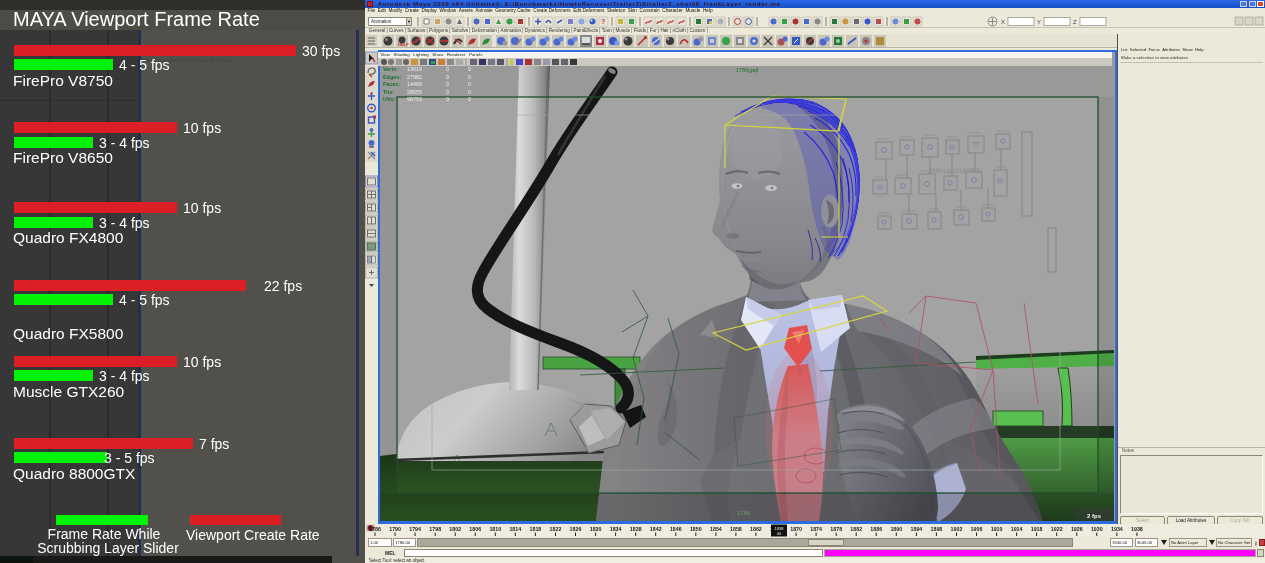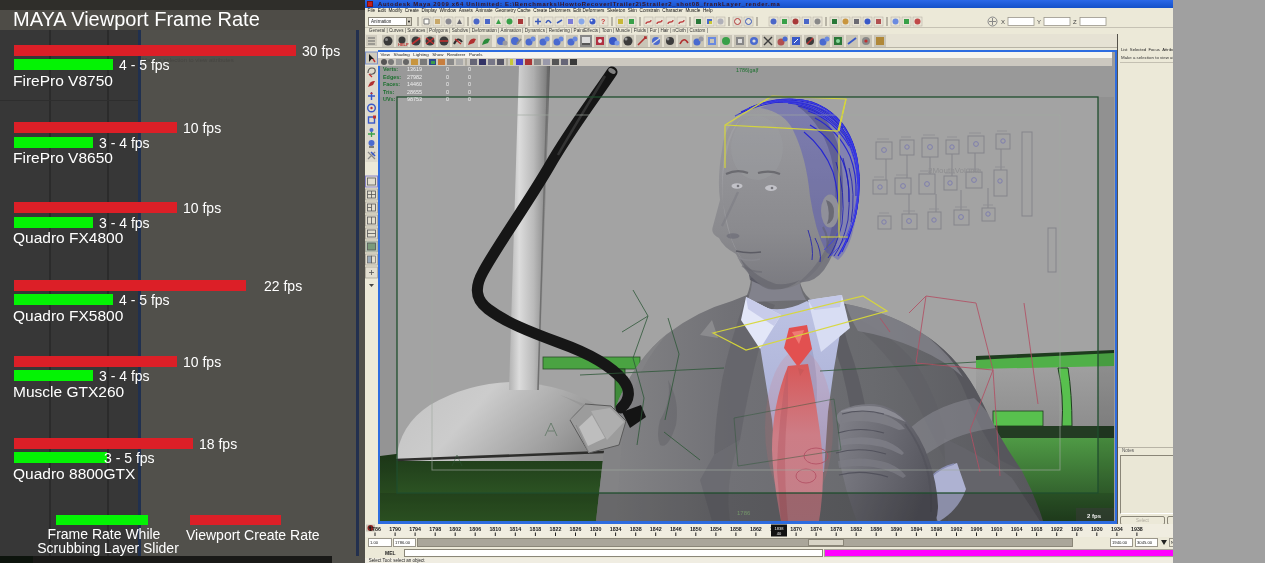--- a/index.html
+++ b/index.html
@@ -1,16 +1,16 @@
 <!DOCTYPE html>
 <html><head><meta charset="utf-8">
 <style>
 *{margin:0;padding:0;box-sizing:border-box}
 html,body{width:1265px;height:563px;overflow:hidden;background:#a0a0a0;font-family:"Liberation Sans",sans-serif}
-#stage{position:relative;width:1173px;height:563px;overflow:hidden}
+#stage{position:relative;width:1265px;height:563px;overflow:hidden}
 
 #chart{position:absolute;left:0;top:0;width:365px;height:563px;background:#51504b;overflow:hidden}
 #chart .band-top{position:absolute;left:0;top:0;width:365px;height:10px;background:#2f2e2a}
 #chart .band-title{position:absolute;left:0;top:10px;width:365px;height:20px;background:#4e4c47}
 #chart .band-left{position:absolute;left:0;top:30px;width:138px;height:526px;background:#373737}
 #chart .vline{position:absolute;top:30px;width:2px;height:526px;background:#2b2b2b}
 #chart .navy{position:absolute;left:138px;top:30px;width:3px;height:526px;background:#20304f}
 #chart .botstrip{position:absolute;left:0;top:556px;width:332px;height:7px;background:#191917}
 #chart h1{position:absolute;left:13px;top:8px;font-size:20px;font-weight:400;color:#fff;letter-spacing:0}
 .rbar{position:absolute;left:14px;height:11px;background:#dc1f27}
@@ -777,30 +777,30 @@
     <div class="rbar" style="top:202px;width:163px"></div>
       <div class="fps" style="left:183px;top:202px">10 fps</div>
     <div class="gbar" style="top:217px;width:79px"></div>
       <div class="fps" style="left:99px;top:217px">3 - 4 fps</div>
     <div class="glabel" style="top:229px">Quadro FX4800</div>
 
     <div class="rbar" style="top:280px;width:232px"></div>
       <div class="fps" style="left:264px;top:280px">22 fps</div>
     <div class="gbar" style="top:294px;width:99px"></div>
       <div class="fps" style="left:119px;top:294px">4 - 5 fps</div>
-    <div class="glabel" style="top:307px">Quadro FX5800</div>
+    <div class="glabel" style="top:325px">Quadro FX5800</div>
 
     <div class="rbar" style="top:356px;width:163px"></div>
       <div class="fps" style="left:183px;top:356px">10 fps</div>
     <div class="gbar" style="top:370px;width:79px"></div>
       <div class="fps" style="left:99px;top:370px">3 - 4 fps</div>
     <div class="glabel" style="top:383px">Muscle GTX260</div>
 
     <div class="rbar" style="top:438px;width:179px"></div>
-      <div class="fps" style="left:199px;top:438px">18 fps</div>
+      <div class="fps" style="left:199px;top:438px">7 fps</div>
     <div class="gbar" style="top:452px;width:93px"></div>
       <div class="fps" style="left:104px;top:452px">3 - 5 fps</div>
     <div class="glabel" style="top:465px">Quadro 8800GTX</div>
 
     <div style="position:absolute;left:56px;top:515px;width:92px;height:10px;background:#04f304"></div>
     <div style="position:absolute;left:190px;top:515px;width:91px;height:10px;background:#dc1f27"></div>
     <div class="fps" style="left:58px;top:528px;width:120px;text-align:center;left:44px">Frame Rate While</div>
     <div class="fps" style="left:28px;top:542px;width:160px;text-align:center">Scrubbing Layer Slider</div>
     <div class="fps" style="left:186px;top:529px">Viewport Create Rate</div>
   </div>

